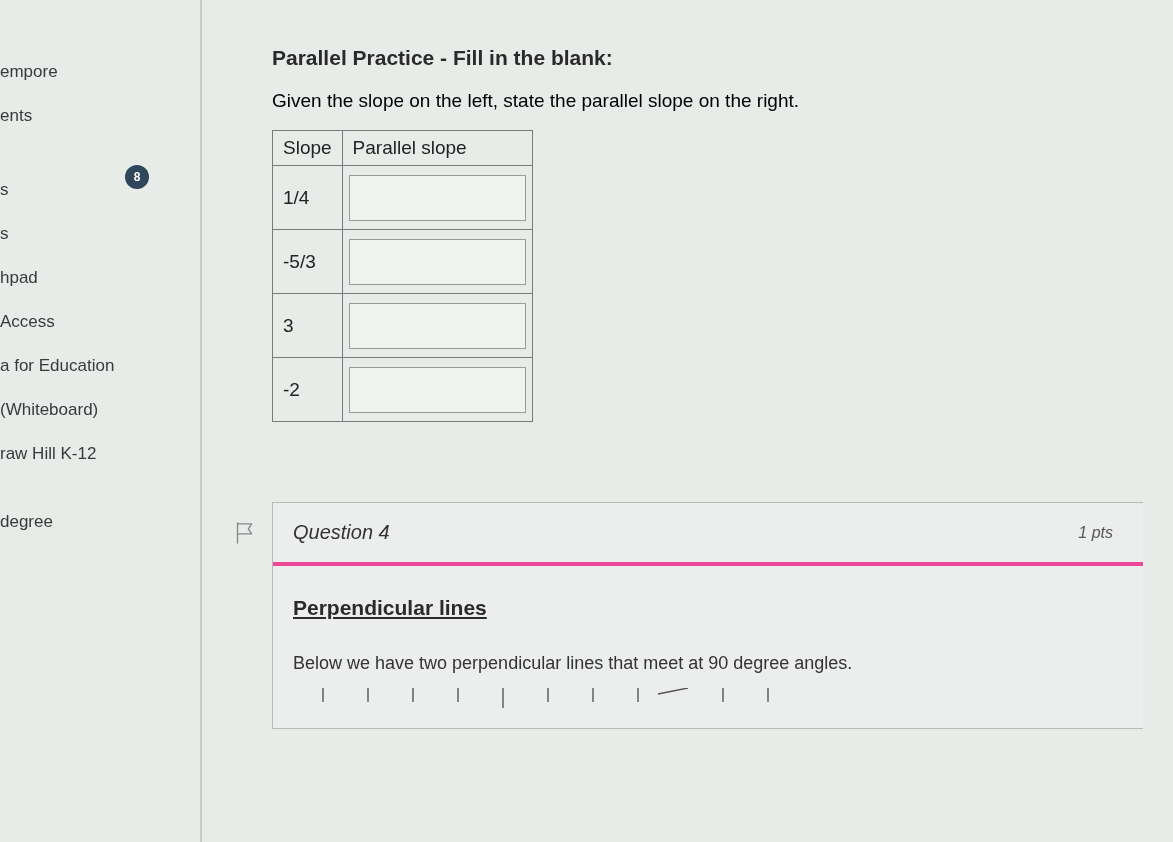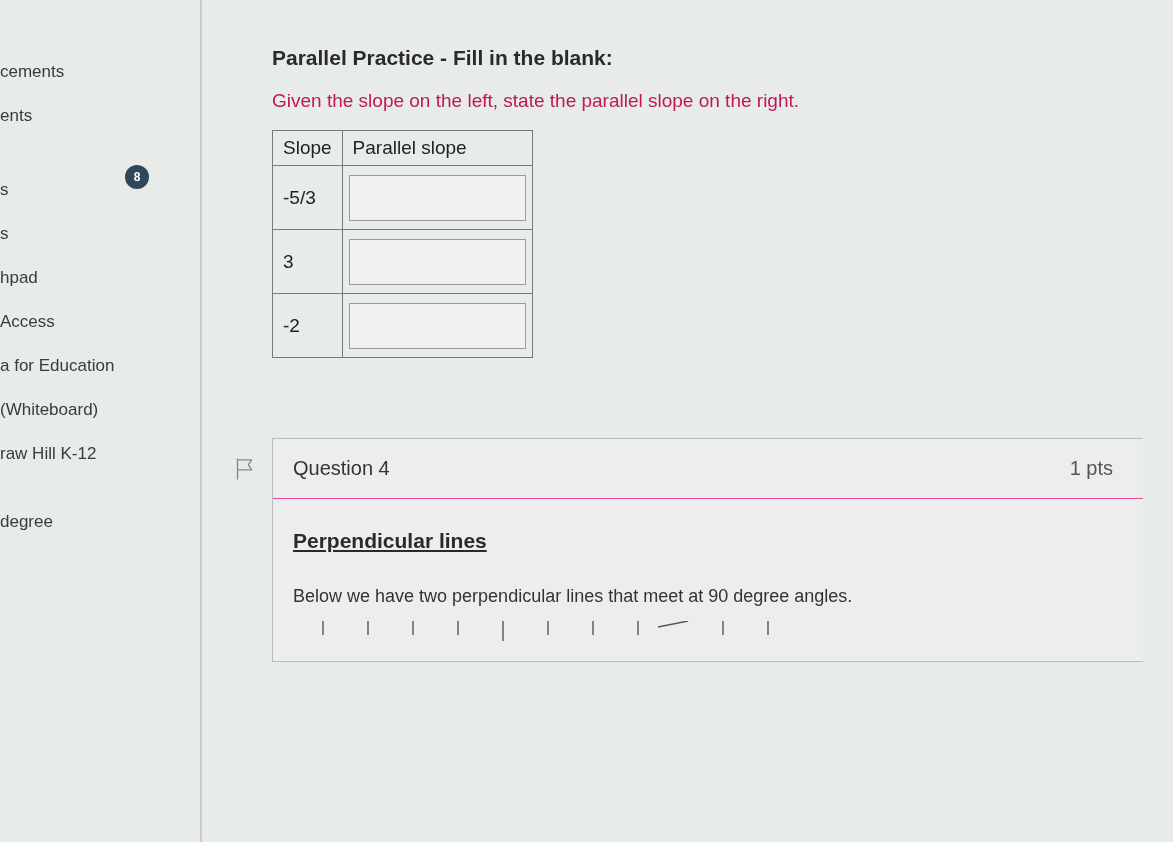--- a/index.html
+++ b/index.html
@@ -58,21 +58,21 @@
     position: relative;
   }
   .q-title {
     font-size: 21px;
     font-weight: 700;
     color: #2a2a2a;
     margin-bottom: 20px;
   }
   .q-instruction {
     font-size: 19px;
-    color: #be185d;
+    color: #000000;
     margin-bottom: 18px;
   }
   table.slope-table {
     border-collapse: collapse;
     font-size: 19px;
     color: #222;
   }
   table.slope-table th,
   table.slope-table td {
     border: 1px solid #7a7a7a;
@@ -110,29 +110,30 @@
     border-right: none;
     margin-top: 80px;
     background: rgba(255,255,255,0.15);
     position: relative;
   }
   .nq-header {
     display: flex;
     justify-content: space-between;
     align-items: center;
     padding: 18px 30px 18px 20px;
-    border-bottom: 1px solid #ec4899;
+    border-bottom: 4px solid #ec4899;
     font-size: 20px;
+    font-style: italic;
   }
   .nq-header .qh {
     color: #333;
   }
   .nq-header .pts {
     color: #555;
-    font-size: 20px;
+    font-size: 16px;
   }
   .nq-body {
     padding: 30px 30px 10px 20px;
   }
   .nq-subtitle {
     font-size: 21px;
     font-weight: 700;
     text-decoration: underline;
     color: #2a2a2a;
   }
@@ -157,21 +158,21 @@
     overflow: hidden;
   }
   .axis-ticks svg { display:block; }
 </style>
 </head>
 <body>
 
 <div class="layout">
 
   <nav class="sidebar">
-    <div class="sidebar-item"><span>cements</span></div>
+    <div class="sidebar-item"><span>empore</span></div>
     <div class="sidebar-item"><span>ents</span></div>
     <div class="badge">
         <span>8</span>
       </div>
     <div style="height:30px"></div>
     <div class="sidebar-item"><span>s</span></div>
     <div class="sidebar-item"><span>s</span></div>
     <div class="sidebar-item"><span>hpad</span></div>
     <div class="sidebar-item"><span>Access</span></div>
     <div class="sidebar-item"><span>a for Education</span></div>
@@ -189,20 +190,26 @@
     <p class="q-instruction">Given the slope on the left, state the parallel slope on the right.</p>
 
     <table class="slope-table">
       <thead>
         <tr>
           <th>Slope</th>
           <th>Parallel slope</th>
         </tr>
       </thead>
       <tbody>
+        <tr>
+          <td class="slope-cell">1/4</td>
+          <td class="input-cell">
+            <input class="blank-input" type="text" value="" style="">
+          </td>
+        </tr>
         <tr>
           <td class="slope-cell">-5/3</td>
           <td class="input-cell">
             <input class="blank-input" type="text" value="" style="">
           </td>
         </tr>
         <tr>
           <td class="slope-cell">3</td>
           <td class="input-cell">
             <input class="blank-input" type="text" value="" style="">

